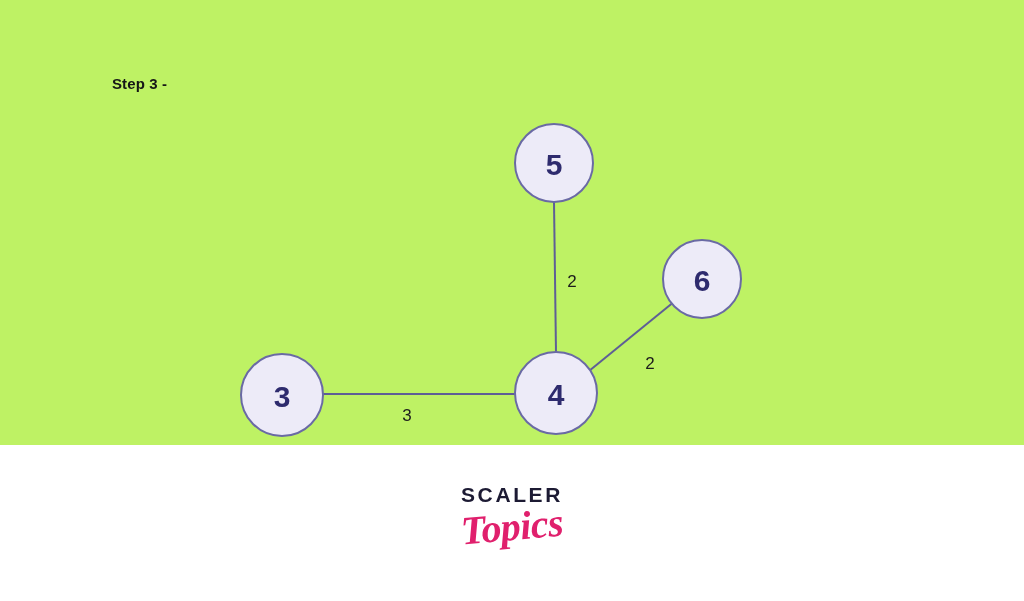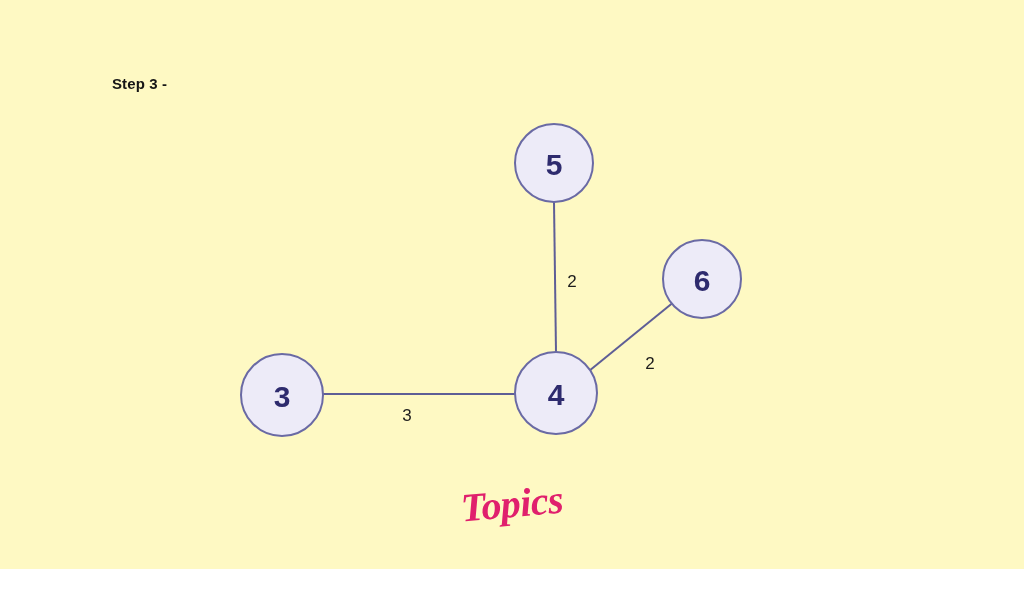--- a/index.html
+++ b/index.html
@@ -13,22 +13,22 @@
     height: 601px;
     overflow: hidden;
     font-family: "Liberation Sans", sans-serif;
     position: relative;
   }
   #stage {
     position: absolute;
     left: 0;
     top: 0;
     width: 1024px;
-    height: 569px;
-    background: #fef9c3;
+    height: 445px;
+    background: #bef264;
   }
 
   
   .step-title {
     position: absolute;
     left: 112px;
     top: 75px;
     font-size: 15px;
     font-weight: bold;
     color: #161616;
@@ -135,16 +135,17 @@
         </g>
       </g>
     <g id="weights-layer">
         <text class="edge-weight" x="572" y="281" fill="#1c1c1c">2</text>
         <text class="edge-weight" x="650" y="363" fill="#1c1c1c">2</text>
         <text class="edge-weight" x="407" y="415" fill="#1c1c1c">3</text>
       </g>
   </svg>
 
   <div class="logo">
+    <span class="logo-scaler">SCALER</span>
     <span class="logo-topics">Topics</span>
   </div>
 
 </div>
 
 </body></html>

